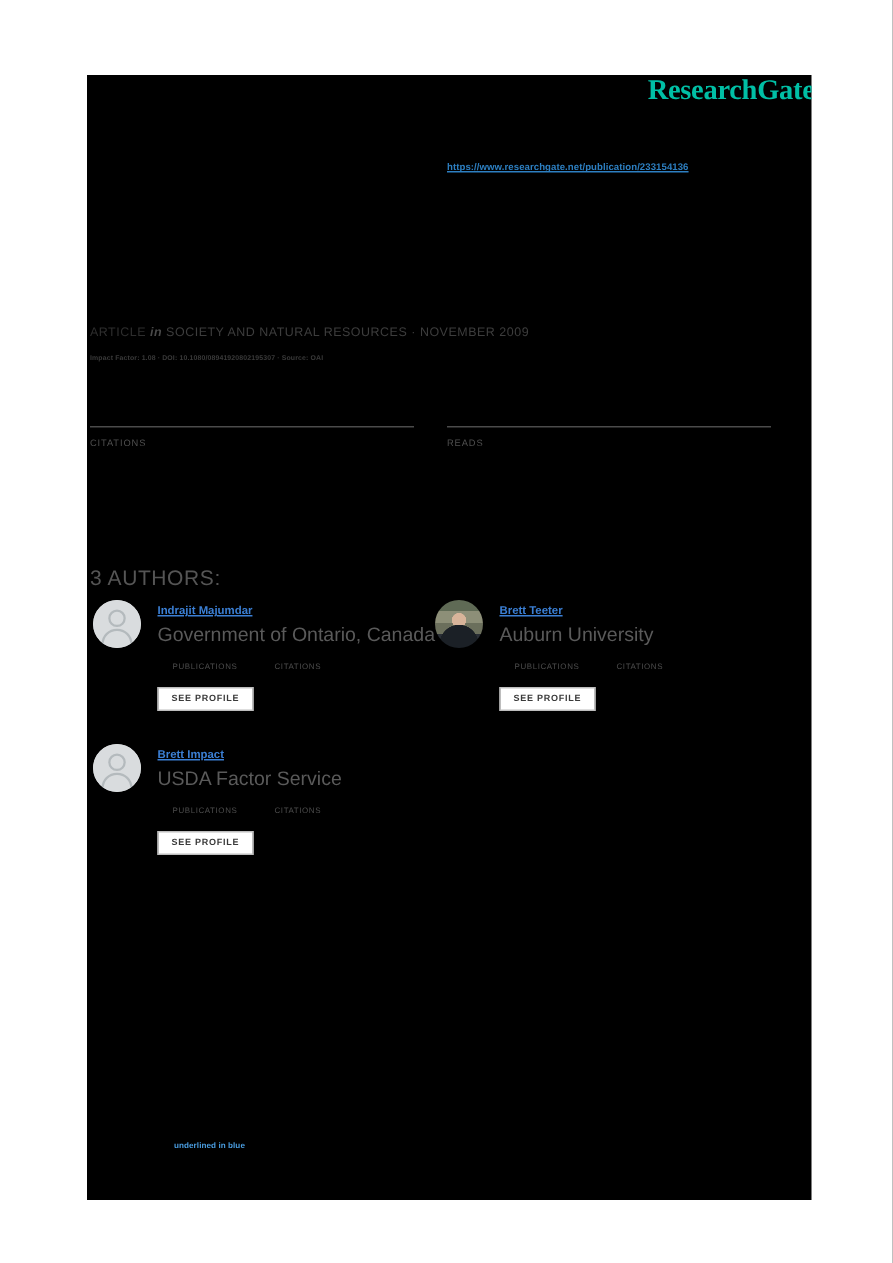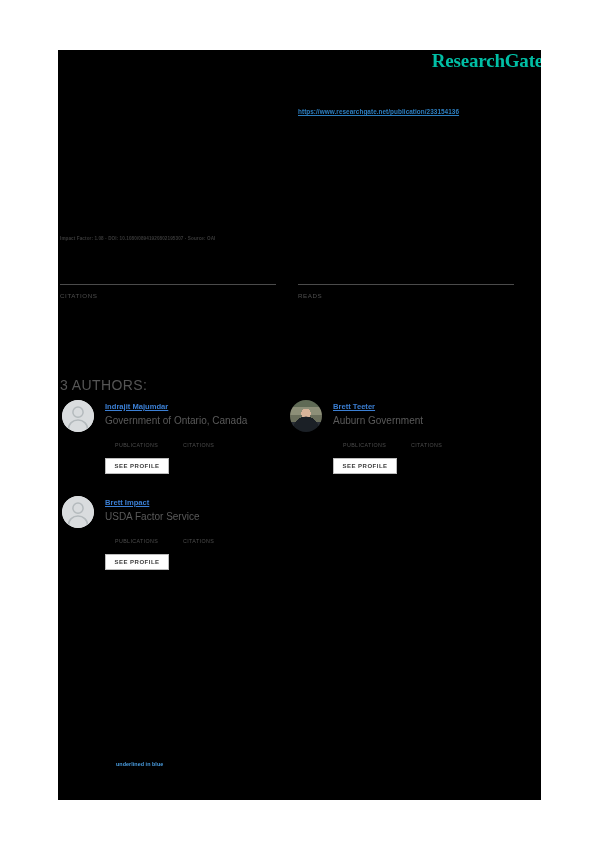--- a/index.html
+++ b/index.html
@@ -168,21 +168,21 @@
     font-size: 7.6px;
     font-weight: bold;
     color: #3b7fd4;
     white-space: nowrap;
     text-align: center;
   }
   .author-affil {
     position: absolute;
     left: 45px;
     top: 15px;
-    font-size: 10px;
+    font-size: 13px;
     color: #5a5a5a;
     white-space: nowrap;
   }
 
   .author-metrics {
     position: absolute;
     left: 45px;
     top: 31px;
     width: 180px;
     height: 22px;
@@ -256,20 +256,27 @@
 <body>
 
 <div class="page-panel">
 
   <div class="rg-logo">ResearchGate</div>
 
   <a class="rg-url" href="#">https://www.researchgate.net/publication/233154136</a>
 
   <div class="paper-title">Nonindustrial Private Forest Owners' Land-Use Objectives: Cluster Analysis</div>
 
+  <div class="article-line">
+    <span class="kw">ARTICLE</span>
+    <span class="em">in</span>
+    <span class="jrnl">SOCIETY AND NATURAL RESOURCES</span>
+    <span class="jrnl">·</span>
+    <span class="jrnl">NOVEMBER 2009</span>
+  </div>
 
   <div class="impact-line">Impact Factor: 1.08 · DOI: 10.1080/08941920802195307 · Source: OAI</div>
 
   <div class="stat left">
     <div class="stat-number">23</div>
     <div class="stat-rule"></div>
     <div class="stat-label">CITATIONS</div>
   </div>
 
   <div class="stat right">
@@ -299,21 +306,21 @@
         <div class="metric-num">58</div>
         <div class="metric-label">CITATIONS</div>
       </div>
     </div>
     <div class="see-profile">SEE PROFILE</div>
   </div>
 
   <div class="author-card c1">
     <div class="avatar photo"></div>
     <a class="author-name" href="#">Brett Teeter</a>
-    <div class="author-affil">Auburn Government</div>
+    <div class="author-affil">Auburn University</div>
     <div class="author-metrics">
       <div class="metric m0">
         <div class="metric-num">57</div>
         <div class="metric-label">PUBLICATIONS</div>
       </div>
       <div class="metric m1">
         <div class="metric-num">347</div>
         <div class="metric-label">CITATIONS</div>
       </div>
     </div>

